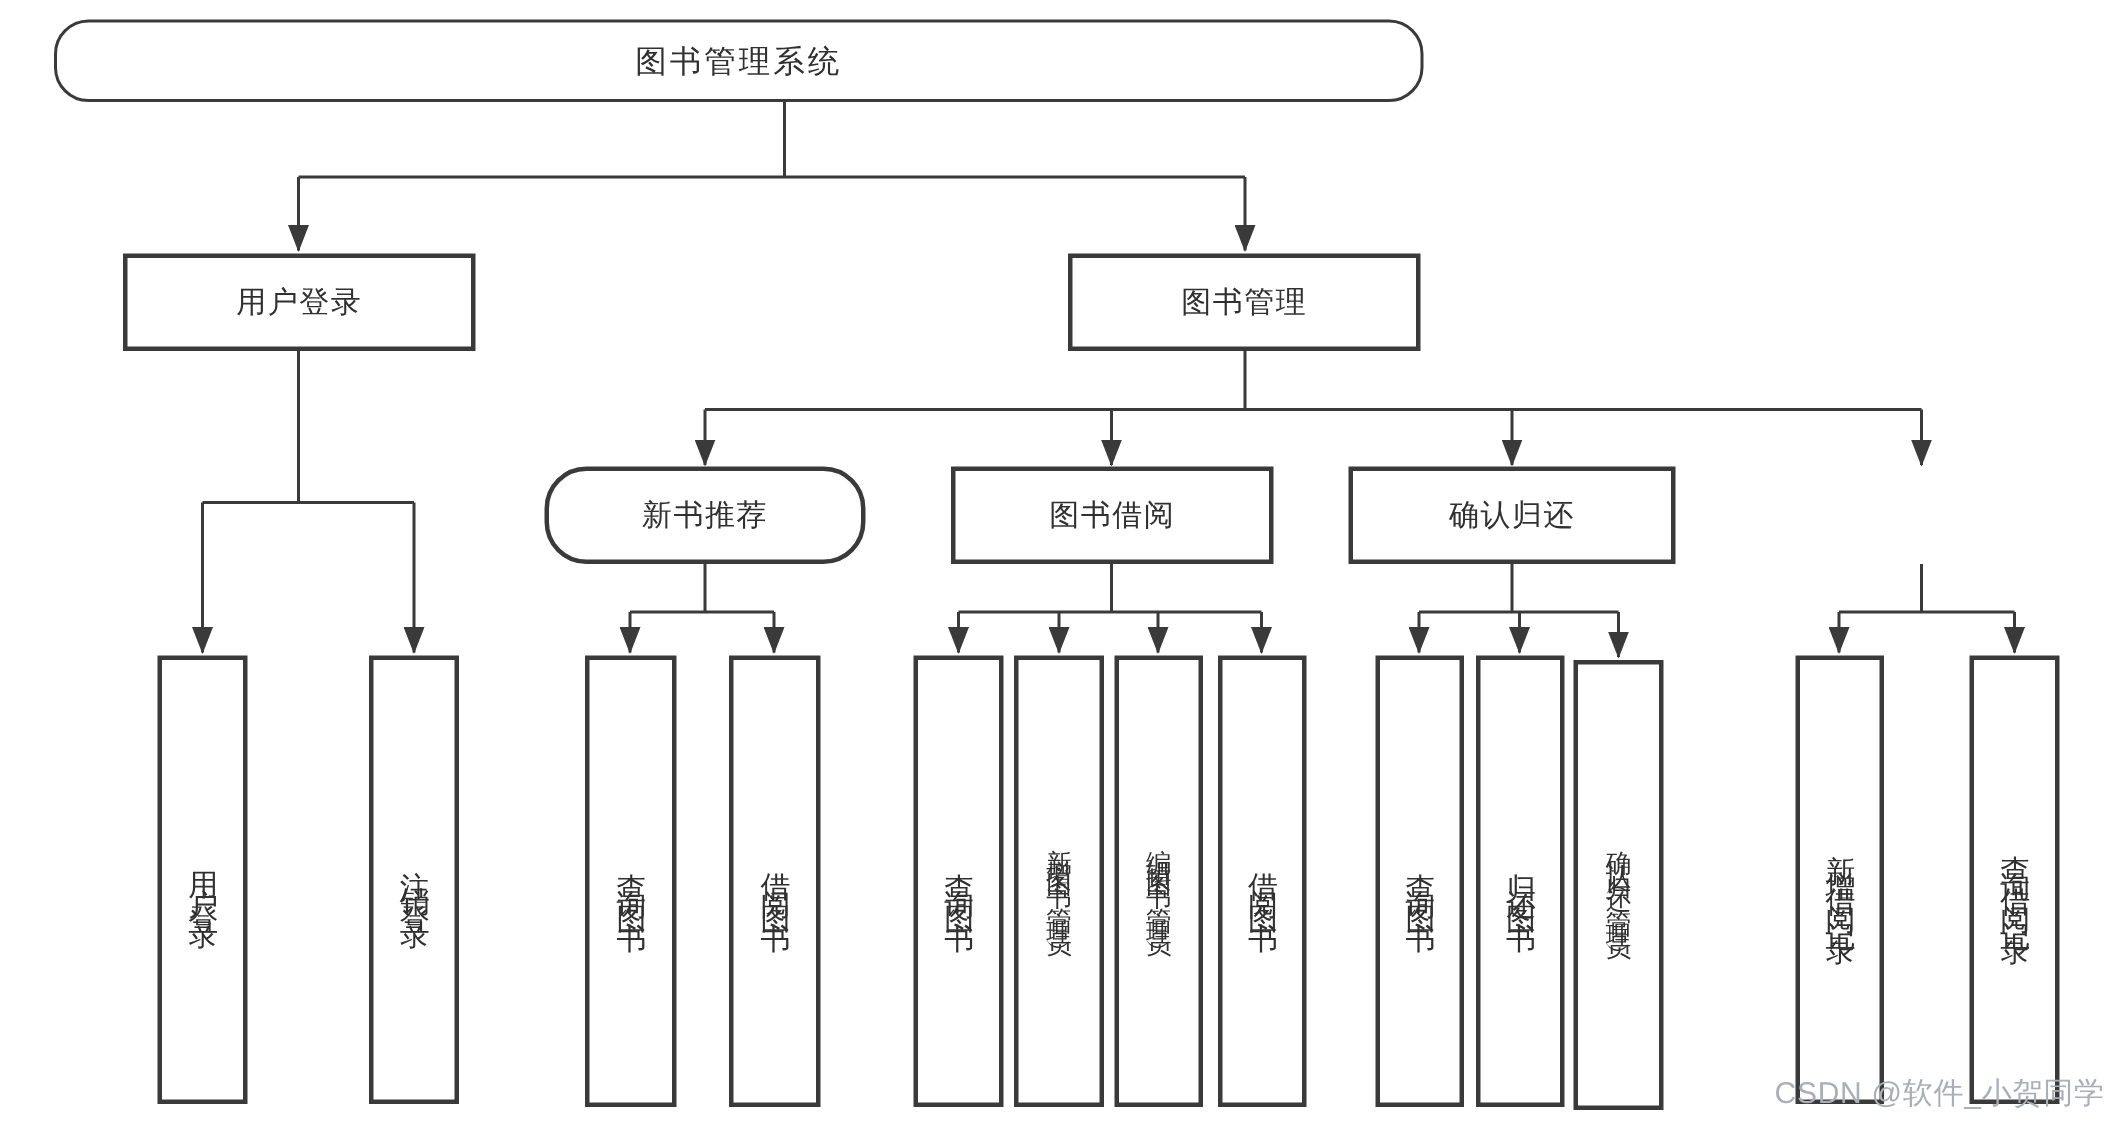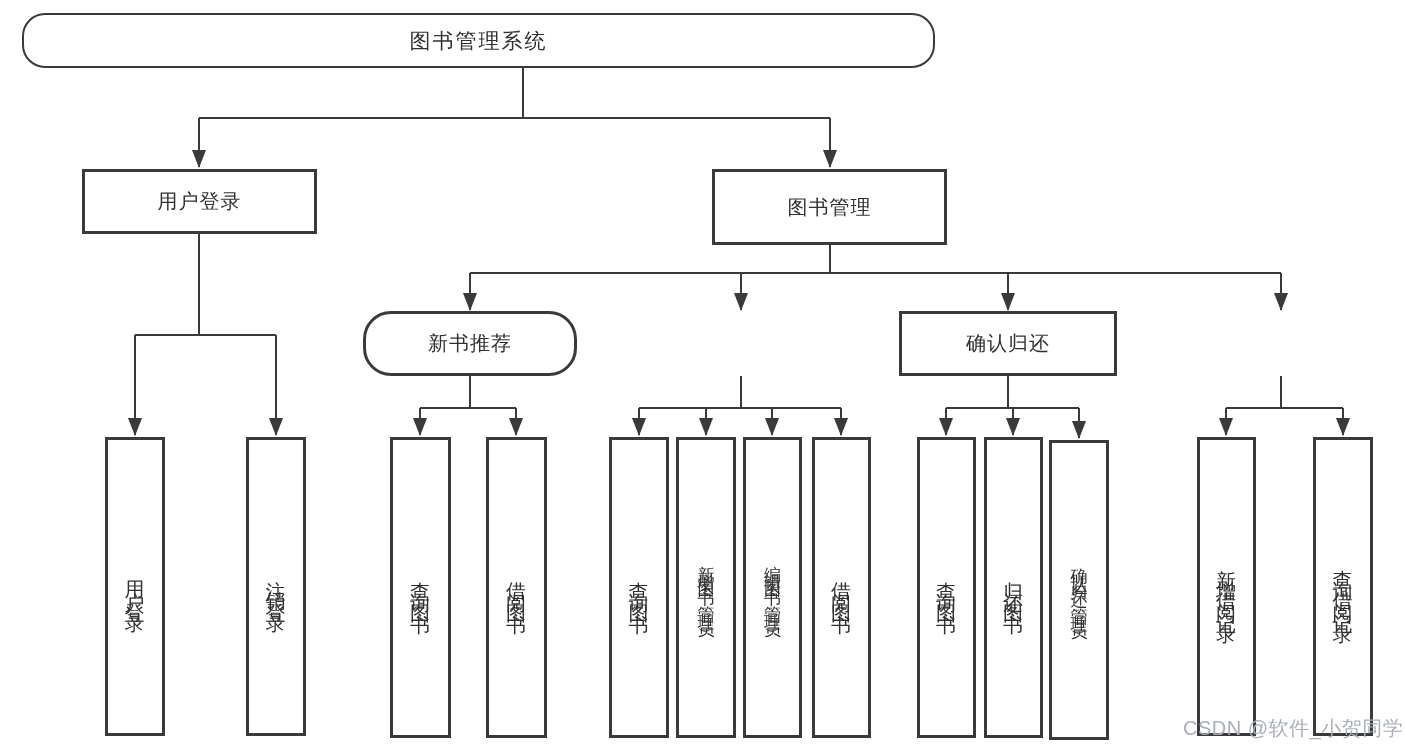--- a/index.html
+++ b/index.html
@@ -69,33 +69,36 @@
       <line x1="946" y1="408" x2="946" y2="435" marker-end="url(#arw)"></line>
       <line x1="1013" y1="408" x2="1013" y2="435" marker-end="url(#arw)"></line>
       <line x1="1079" y1="408" x2="1079" y2="438" marker-end="url(#arw)"></line>
 
       <path d="M1281,376 V408 M1226,408 H1343"></path>
       <line x1="1226" y1="408" x2="1226" y2="435" marker-end="url(#arw)"></line>
       <line x1="1343" y1="408" x2="1343" y2="435" marker-end="url(#arw)"></line>
     </g>
   </svg>
 
-  <div class="node rootbox" style="left:22px;top:13px;width:913px;height:55px;border-radius:23px;">
+  <div class="node rootbox" style="left:36px;top:13px;width:913px;height:55px;border-radius:23px;">
     <span class="label">图书管理系统</span>
   </div>
 
   <div class="node hbox" style="left:82px;top:169px;width:235px;height:65px;">
     <span class="label">用户登录</span>
   </div>
-  <div class="node hbox" style="left:712px;top:169px;width:235px;height:76px;">
+  <div class="node hbox" style="left:712px;top:169px;width:235px;height:65px;">
     <span class="label">图书管理</span>
   </div>
 
   <div class="node hbox" style="left:363px;top:311px;width:214px;height:65px;border-radius:28px;">
     <span class="label">新书推荐</span>
+  </div>
+  <div class="node hbox" style="left:634px;top:311px;width:215px;height:65px;">
+    <span class="label">图书借阅</span>
   </div>
   <div class="node hbox" style="left:899px;top:311px;width:218px;height:65px;">
     <span class="label">确认归还</span>
   </div>
 
   <div class="node vbox" style="left:105px;top:437px;width:60px;height:299px;">
     <span class="label">用户登录</span>
   </div>
   <div class="node vbox" style="left:246px;top:437px;width:60px;height:299px;">
     <span class="label">注销登录</span>

